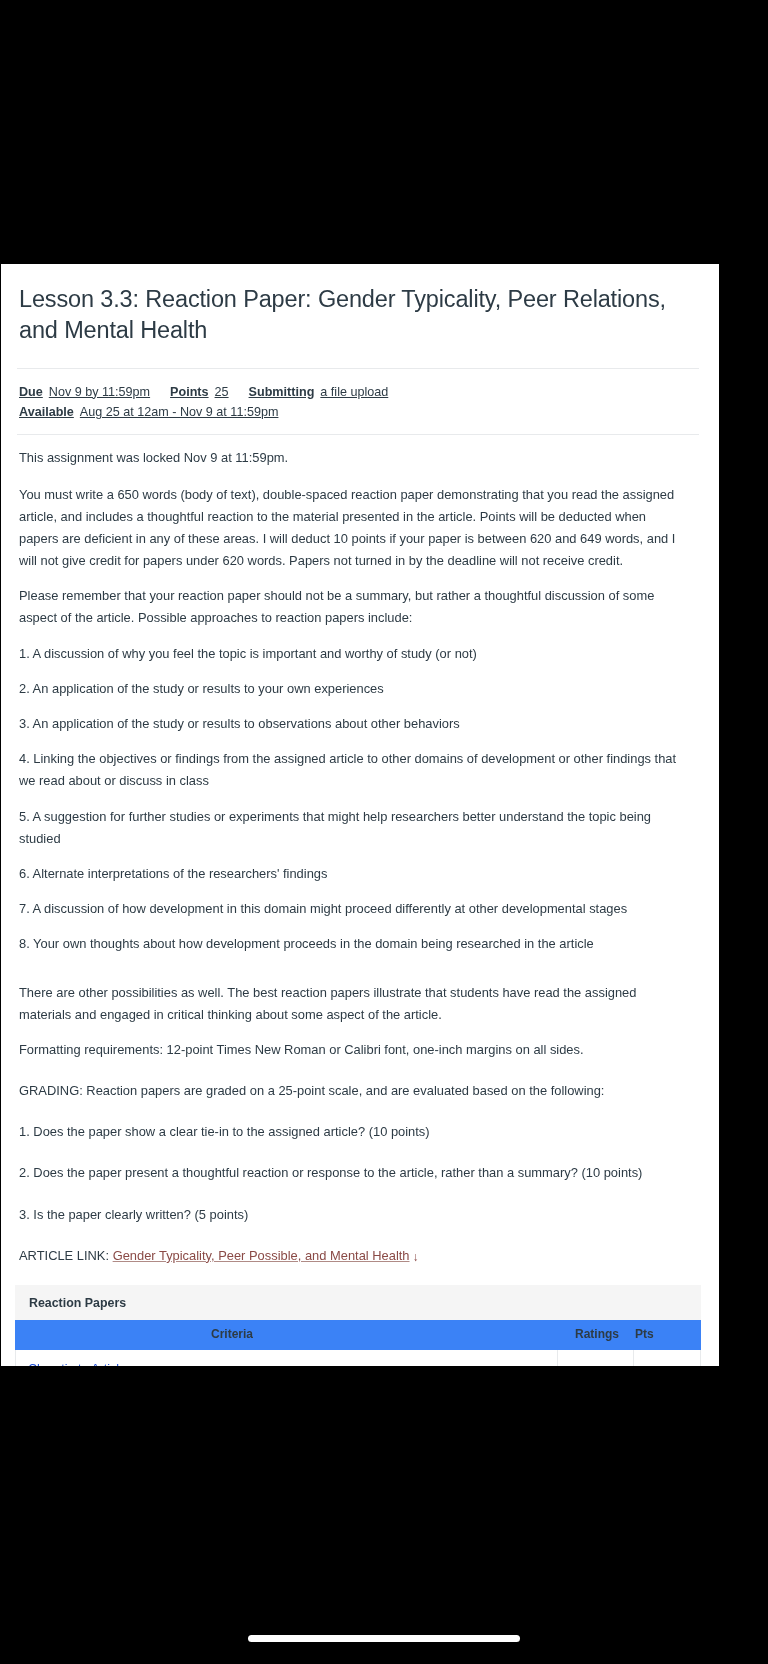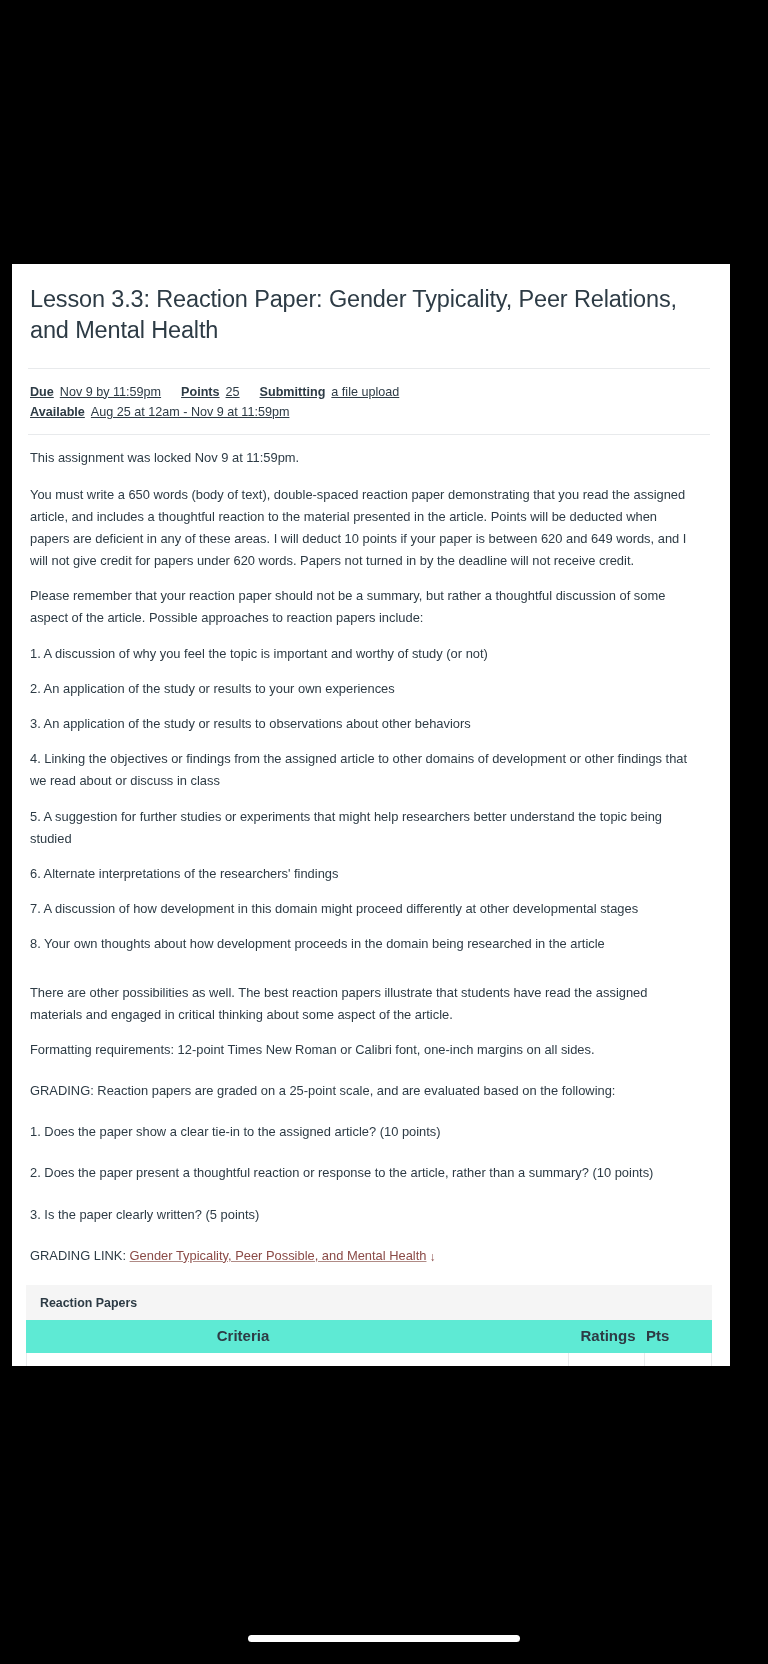--- a/index.html
+++ b/index.html
@@ -15,21 +15,21 @@
   #screen {
     position: relative;
     width: 768px;
     height: 1664px;
     background: #000000;
   }
 
   
   #content-card {
     position: absolute;
-    left: 12px;
+    left: 1px;
     top: 264px;
     width: 718px;
     height: 1102px;
     background: #ffffff;
     overflow: hidden;
   }
 
   #card-inner {
     padding: 16px 18px 0 14px;
   }
@@ -103,25 +103,25 @@
     padding: 0 0 0 0;
   }
   .rubric-head {
     background: #f5f5f5;
     padding: 11px 14px 10px 14px;
     font-size: 12.4px;
     font-weight: 700;
     color: #2d3b45;
   }
   .rubric-colhead {
-    background: #5eead4;
+    background: #3b82f6;
     display: flex;
     align-items: center;
     padding: 7px 0 9px 0;
-    font-size: 15px;
+    font-size: 12px;
     font-weight: 700;
     color: #2d3b45;
   }
   .col-criteria { flex: 1; text-align: center; padding-right: 110px; }
   .col-ratings  { width: 76px; text-align: center; }
   .col-pts      { width: 66px; text-align: left; }
 
   .rubric-table {
     border: 1px solid #e8eaec;
     border-top: none;
@@ -220,21 +220,21 @@
 
         <p class="para-spaced">Formatting requirements: 12-point Times New Roman or Calibri font, one-inch margins on all sides.</p>
 
         <p class="para-spaced">GRADING: Reaction papers are graded on a 25-point scale, and are evaluated based on the following:</p>
 
         <p class="para-spaced">1. Does the paper show a clear tie-in to the assigned article? (10 points)</p>
         <p class="para-spaced">2. Does the paper present a thoughtful reaction or response to the article, rather than a summary? (10 points)</p>
         <p class="para-spaced">3. Is the paper clearly written? (5 points)</p>
 
         <p class="article-link-line">
-          <span>GRADING LINK:</span>
+          <span>ARTICLE LINK:</span>
           <span class="article-link">Gender Typicality, Peer Possible, and Mental Health</span><span class="dl-icon">↓</span>
         </p>
 
       </div>
 
       <div class="rubric">
 
         <div class="rubric-head">Reaction Papers</div>
 
         <div class="rubric-colhead">

